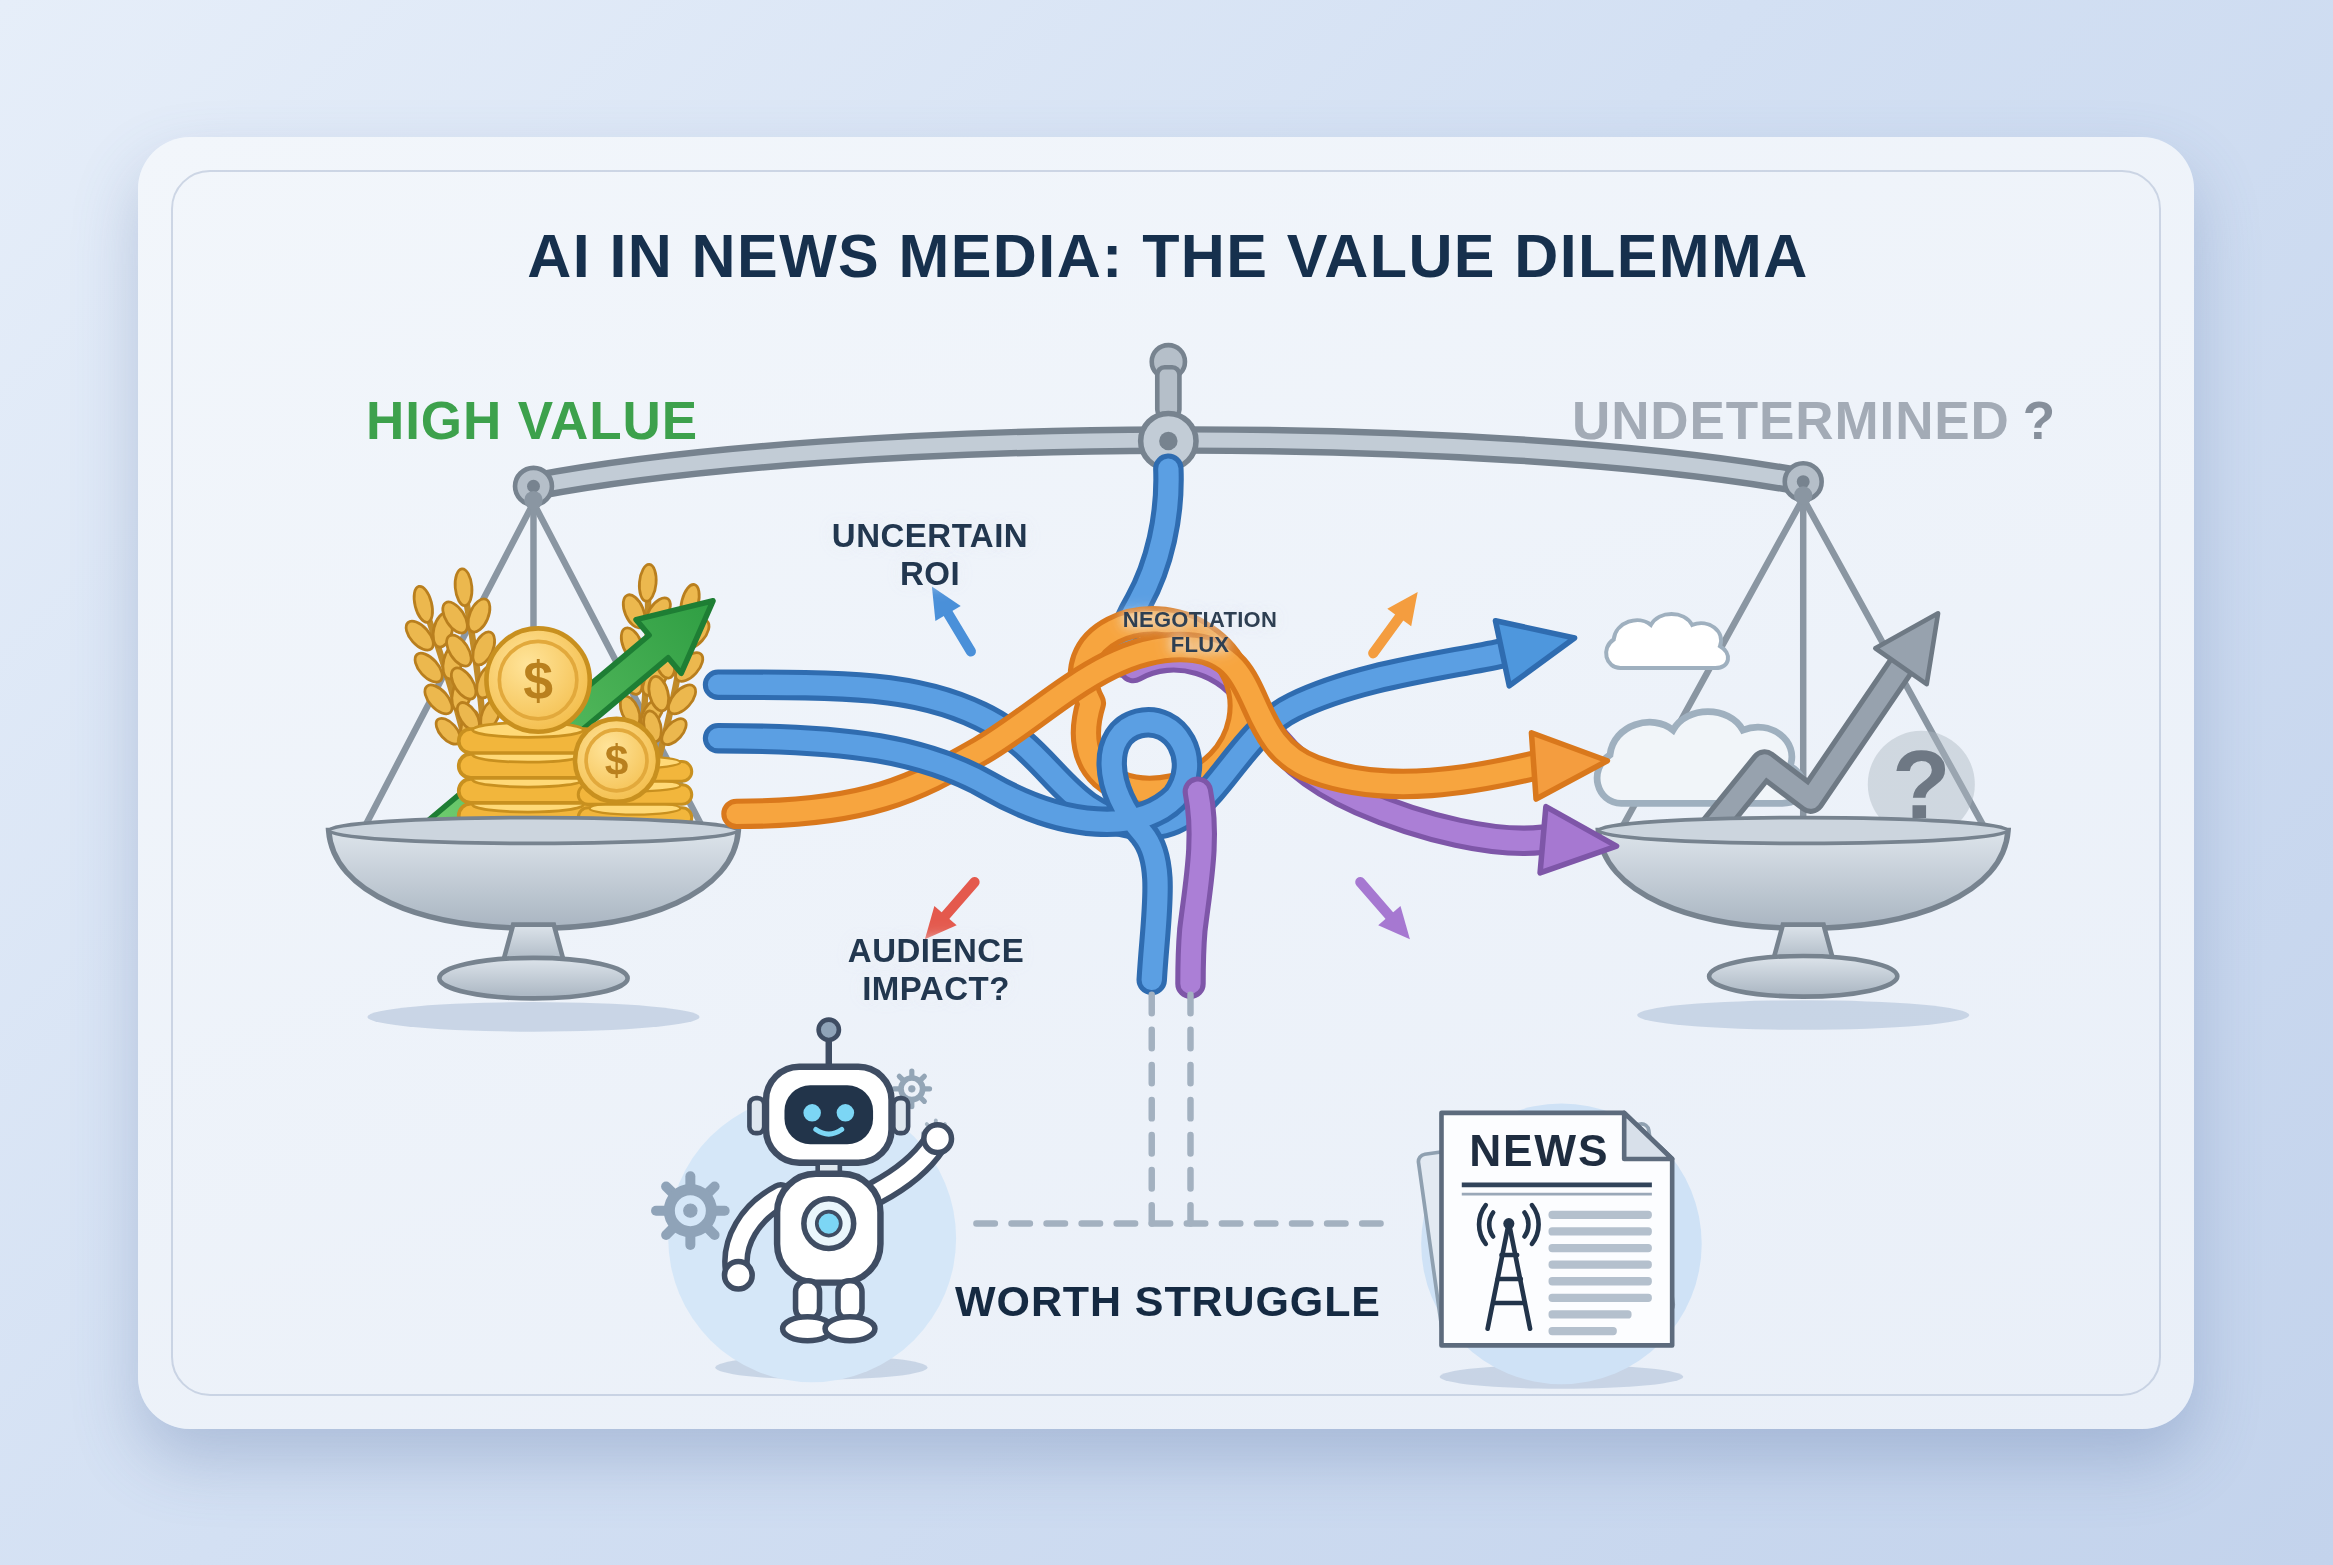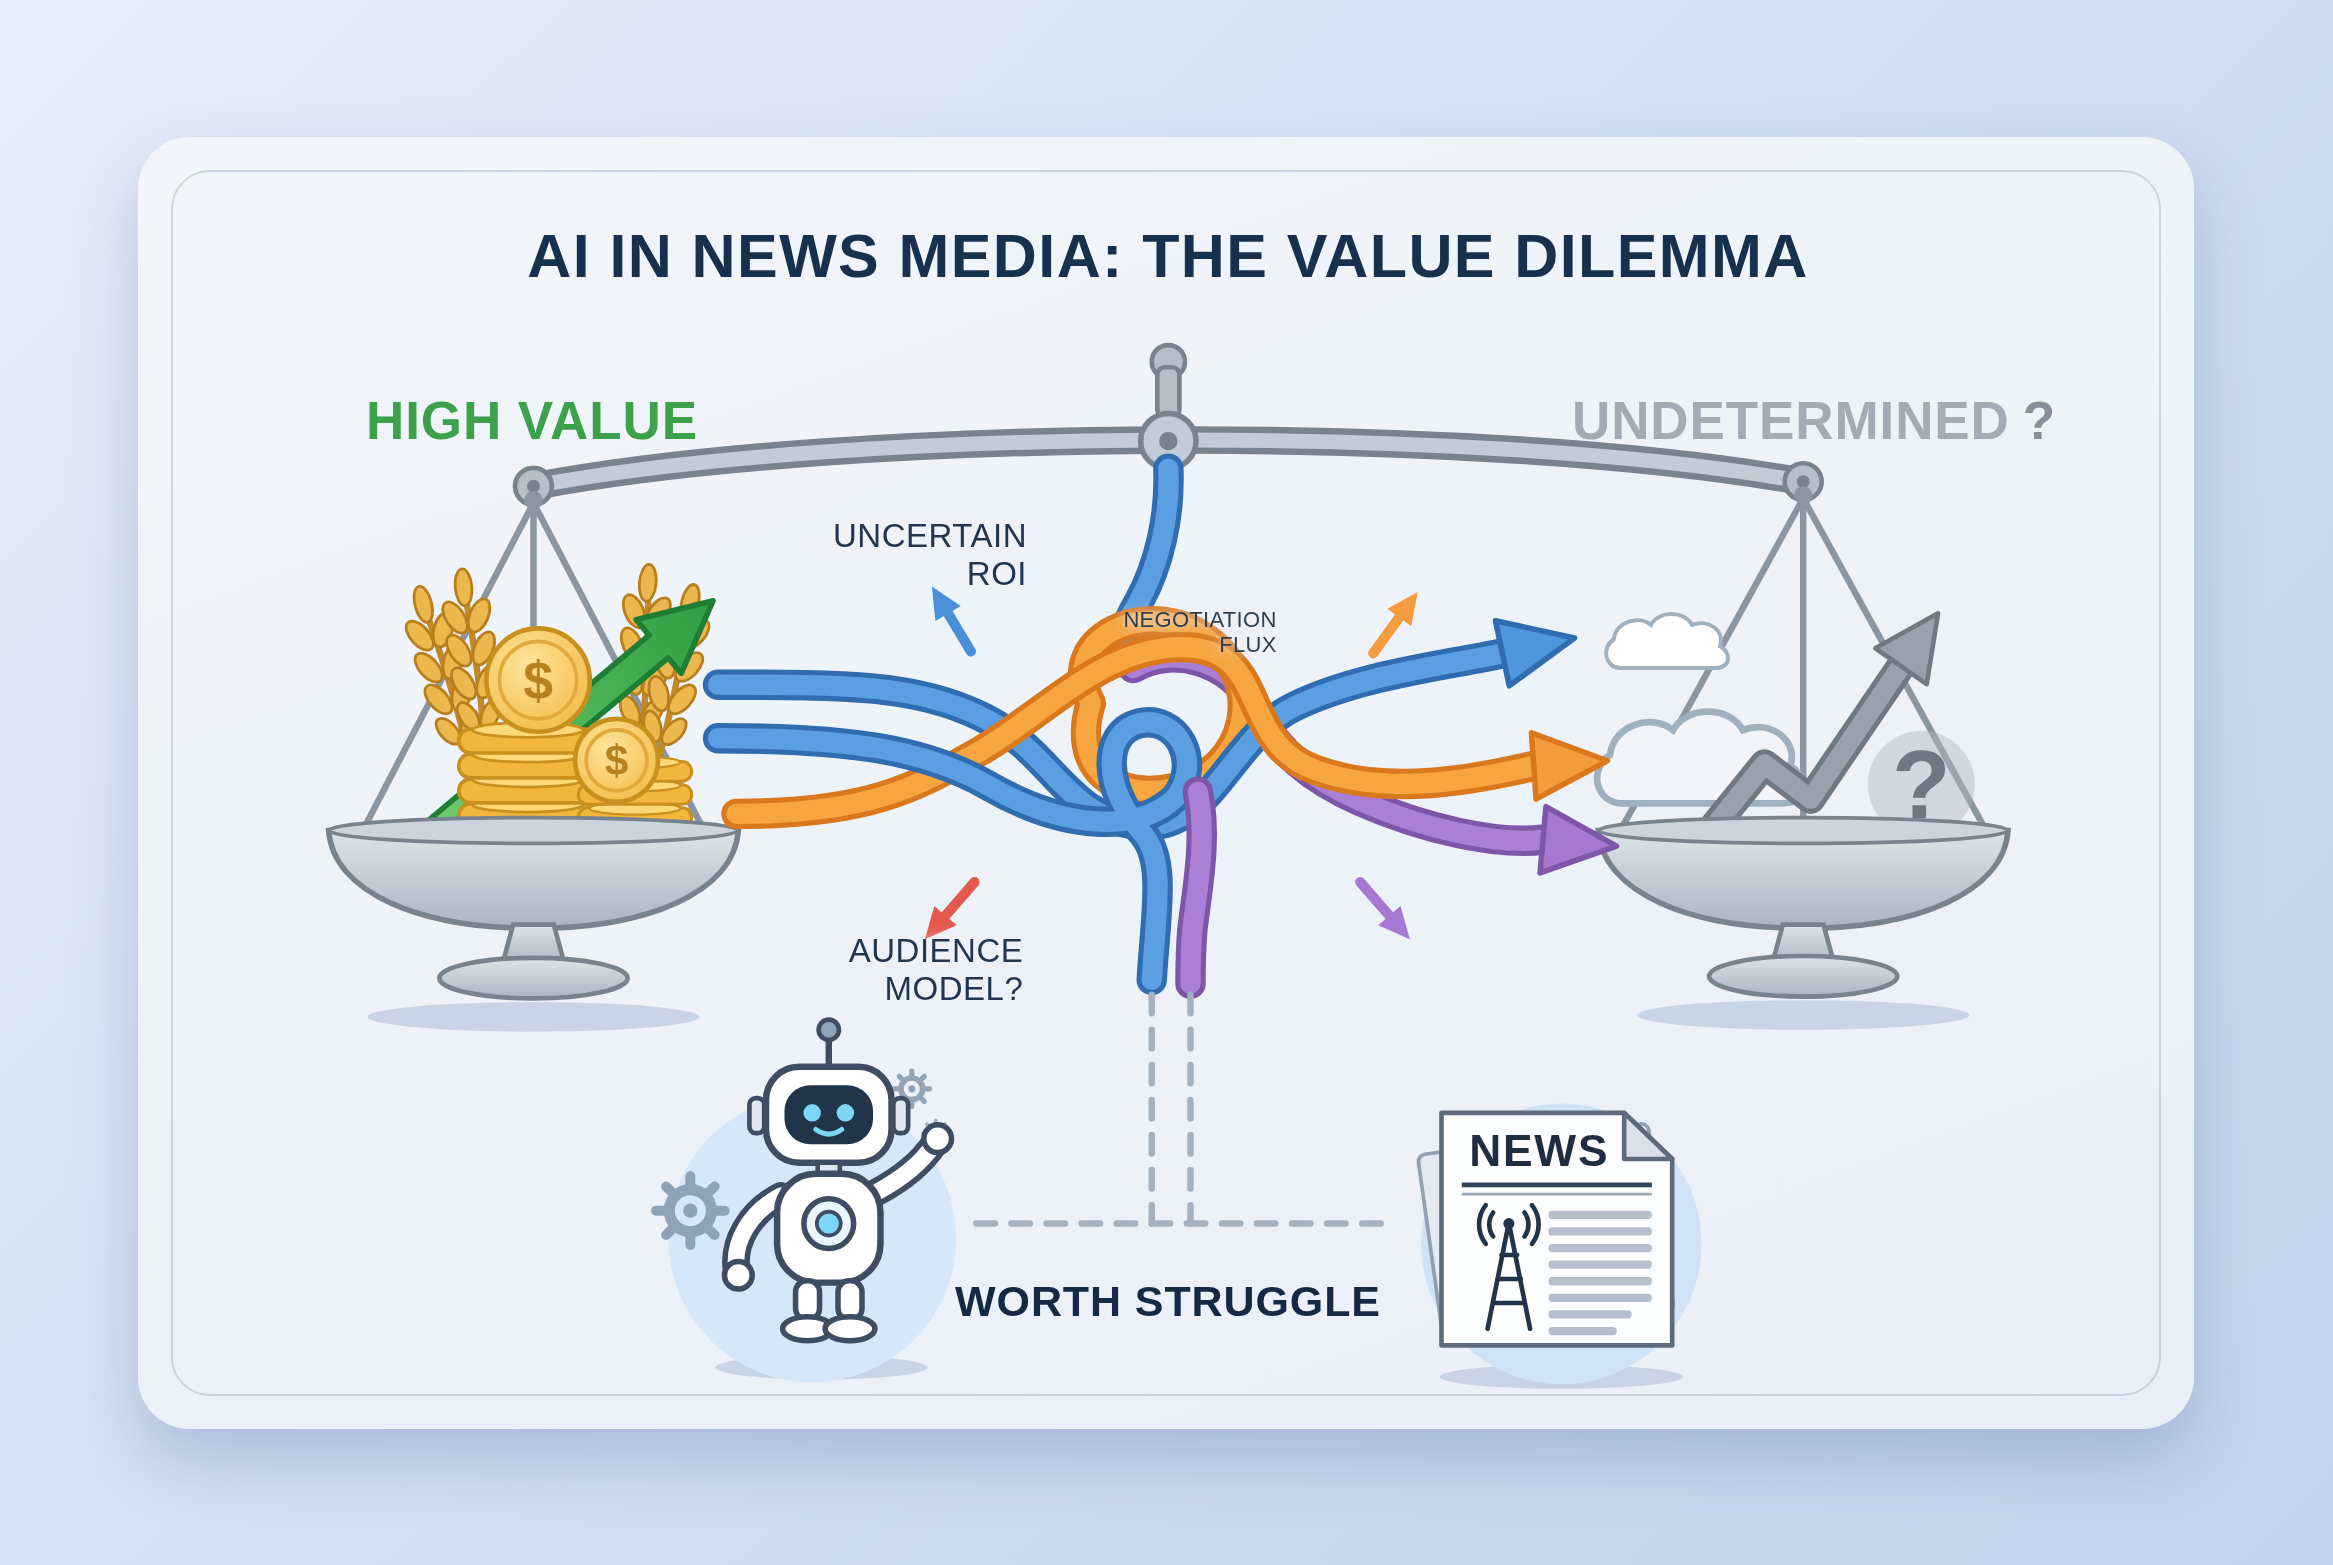--- a/index.html
+++ b/index.html
@@ -14,22 +14,22 @@
     border:2.8px solid rgba(160,176,202,.45);border-radius:39px;pointer-events:none;}
   .art{position:absolute;left:0;top:0;width:2333px;height:1565px;}
   svg{font-family:"Liberation Sans",sans-serif;}
 
   .txt{position:absolute;transform:translateX(-50%);text-align:center;
     font-weight:800;line-height:1.14;letter-spacing:0.5px;white-space:nowrap;}
   .title{left:1168px;top:181px;font-size:61px;color:#16304d;letter-spacing:1.4px;}
   .high-value{left:532px;top:391px;font-size:53px;color:#3da14c;letter-spacing:0.9px;}
   .undetermined{left:1814px;top:391px;font-size:53px;color:#a3abb6;letter-spacing:0.9px;}
   .undetermined .qmark{color:#868f9b;margin-left:13px;font-weight:900;}
-  .knot-label{font-size:33px;color:#22374f;font-weight:400;
-    text-shadow:0 0 9.2px rgba(238,243,249,.9),0 0 16.6px rgba(238,243,249,.9);text-align:right;}
+  .knot-label{font-size:33px;color:#22374f;font-weight:700;
+    text-shadow:0 0 9.2px rgba(238,243,249,.9),0 0 16.6px rgba(238,243,249,.9);}
   .lbl-uncertain{left:930px;top:517px;}
   .lbl-datashare{left:1414px;top:517px;}
   .lbl-negotiation{left:1200px;top:607px;font-size:22px;color:#2e3f52;letter-spacing:0.3px;}
   .lbl-audience{left:936px;top:932px;}
   .lbl-model{left:1399px;top:932px;}
   .footer-label{left:1168px;top:1275px;font-size:43px;color:#152a42;letter-spacing:0.9px;line-height:1.22;}
 
   .ro{fill:none;stroke-linecap:round;stroke-linejoin:round;stroke-width:33px;}
   .ri{fill:none;stroke-linecap:round;stroke-linejoin:round;stroke-width:22px;}
   .sa{stroke-width:11px;stroke-linecap:round;}
@@ -311,21 +311,21 @@
   </div>
 
 
   <div class="txt knot-label lbl-negotiation">
     <div>NEGOTIATION</div>
     <div>FLUX</div>
   </div>
 
   <div class="txt knot-label lbl-audience">
     <div>AUDIENCE</div>
-    <div>MODEL?</div>
+    <div>IMPACT?</div>
   </div>
 
 
   <div class="txt footer-label">
     <div>WORTH STRUGGLE</div>
   </div>
 </div>
 
 
 </body></html>

